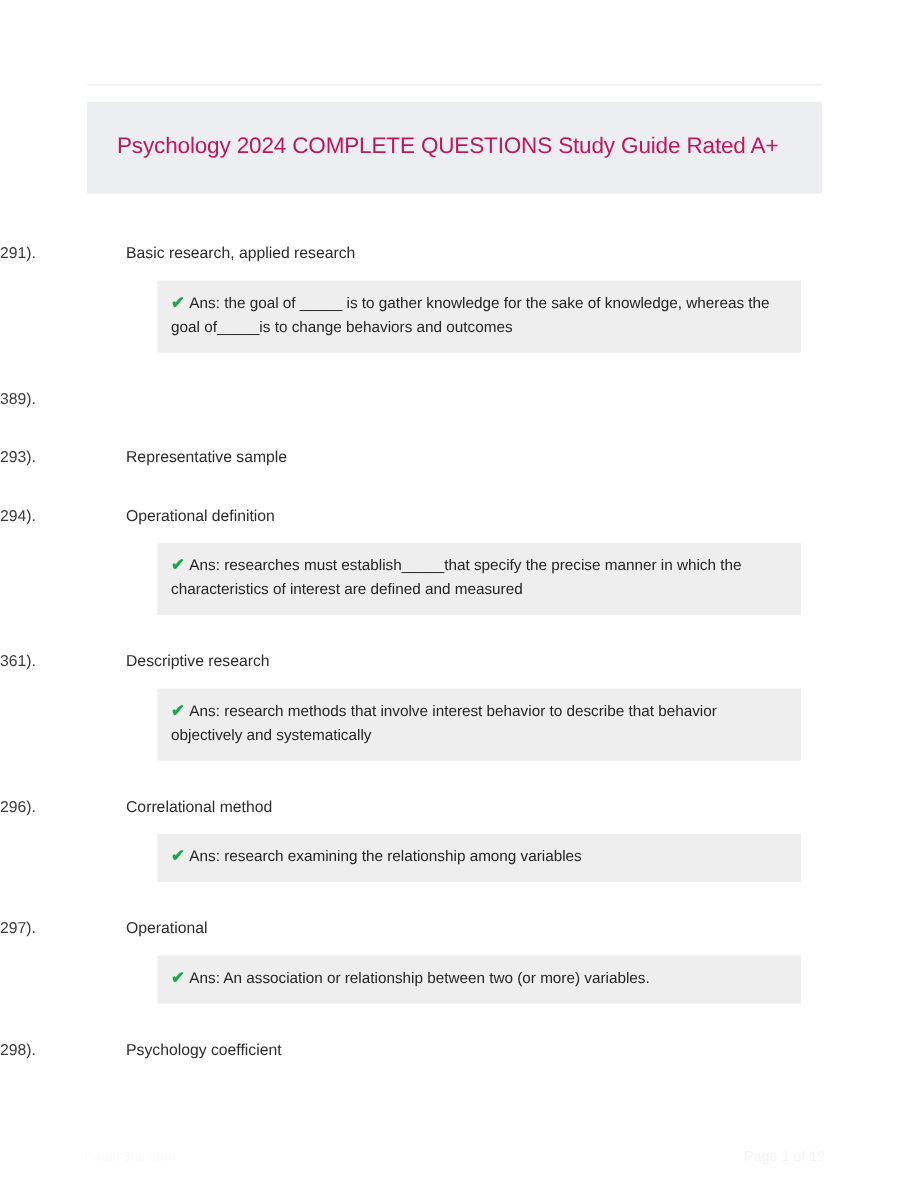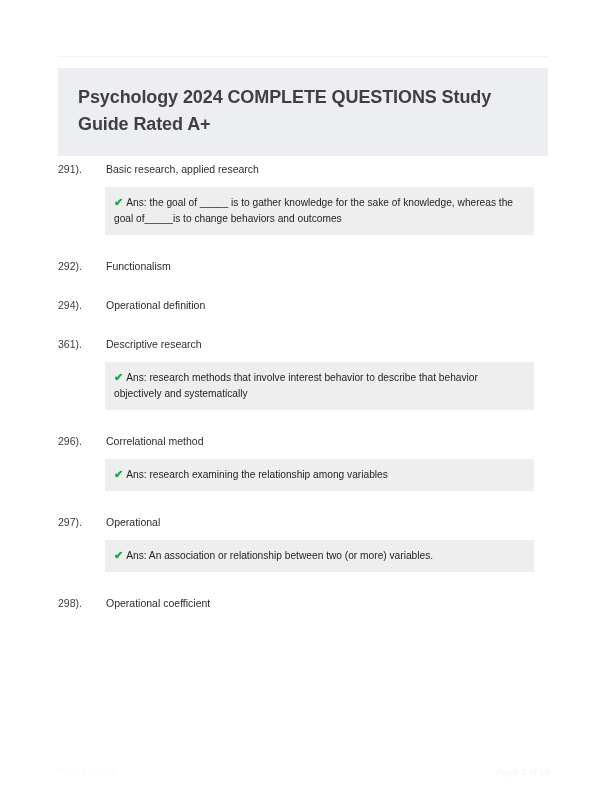--- a/index.html
+++ b/index.html
@@ -38,60 +38,60 @@
     position: absolute;
     left: 58px;
     top: 68px;
     width: 490px;
     box-sizing: border-box;
     background: #eceef2;
     padding: 16px 20px 18px 20px;
   }
   .doc-title {
     margin: 0;
-    font-size: 18px;
+    font-size: 15px;
     line-height: 27px;
-    font-weight: bold;
-    color: #404040;
+    font-weight: normal;
+    color: #be185d;
     letter-spacing: -0.1px;
   }
 
   .content {
     position: absolute;
     left: 0;
     top: 160px;
     width: 606px;
   }
 
   .qa-block {
     position: relative;
     padding: 0 0 0 0;
     margin: 0 0 22px 0;
   }
 
   .q-row {
     display: flex;
     align-items: flex-end;
-    padding-left: 58px;
   }
   .q-num {
     width: 48px;
     flex: 0 0 48px;
     font-size: 10.5px;
     color: #3b3b3b;
     line-height: 16px;
     padding-top: 1px;
     text-align: left;
   }
   .q-text {
     flex: 1 1 auto;
     font-size: 10.5px;
     line-height: 16px;
     color: #2b2b2b;
     padding-right: 60px;
+    margin-left: 36px;
   }
 
   .ans-box {
     margin: 10px 2px 0 105px;
     width: 429px;
     box-sizing: border-box;
     background: #eeeeee;
     padding: 7px 9px 8px 9px;
   }
   .ans-line {
@@ -148,31 +148,37 @@
         <div class="q-row">
           <div class="q-num">291).</div>
           <div class="q-text">Basic research, applied research</div>
         </div>
         <div class="ans-box">
           <p class="ans-line"><span class="check-icon">✔</span><span>Ans: the goal of _____ is to gather knowledge for the sake of knowledge, whereas the goal of_____is to change behaviors and outcomes</span></p>
         </div>
       </div>
       <div class="qa-block">
         <div class="q-row">
-          <div class="q-num">292).</div>
-          <div class="q-text">Functionalism</div>
-        </div>
-      </div>
-      <div class="qa-block">
+          <div class="q-num">389).</div>
+        </div>
+      </div>
+      <div class="qa-block">
+        <div class="q-row">
+          <div class="q-num">293).</div>
+          <div class="q-text">Representative sample</div>
+        </div>
       </div>
       <div class="qa-block">
         <div class="q-row">
           <div class="q-num">294).</div>
           <div class="q-text">Operational definition</div>
         </div>
+        <div class="ans-box">
+          <p class="ans-line"><span class="check-icon">✔</span><span>Ans: researches must establish_____that specify the precise manner in which the characteristics of interest are defined and measured</span></p>
+        </div>
       </div>
       <div class="qa-block">
         <div class="q-row">
           <div class="q-num">361).</div>
           <div class="q-text">Descriptive research</div>
         </div>
         <div class="ans-box">
           <p class="ans-line"><span class="check-icon">✔</span><span>Ans: research methods that involve interest behavior to describe that behavior objectively and systematically</span></p>
         </div>
       </div>
@@ -190,21 +196,21 @@
           <div class="q-num">297).</div>
           <div class="q-text">Operational</div>
         </div>
         <div class="ans-box">
           <p class="ans-line"><span class="check-icon">✔</span><span>Ans: An association or relationship between two (or more) variables.</span></p>
         </div>
       </div>
       <div class="qa-block">
         <div class="q-row">
           <div class="q-num">298).</div>
-          <div class="q-text">Operational coefficient</div>
+          <div class="q-text">Psychology coefficient</div>
         </div>
       </div>
     </div>
 
   <div class="footer">
     <div class="footer-brand">PaperStic.com</div>
     <div class="footer-page">Page 1 of 19</div>
   </div>
 
 </div>

